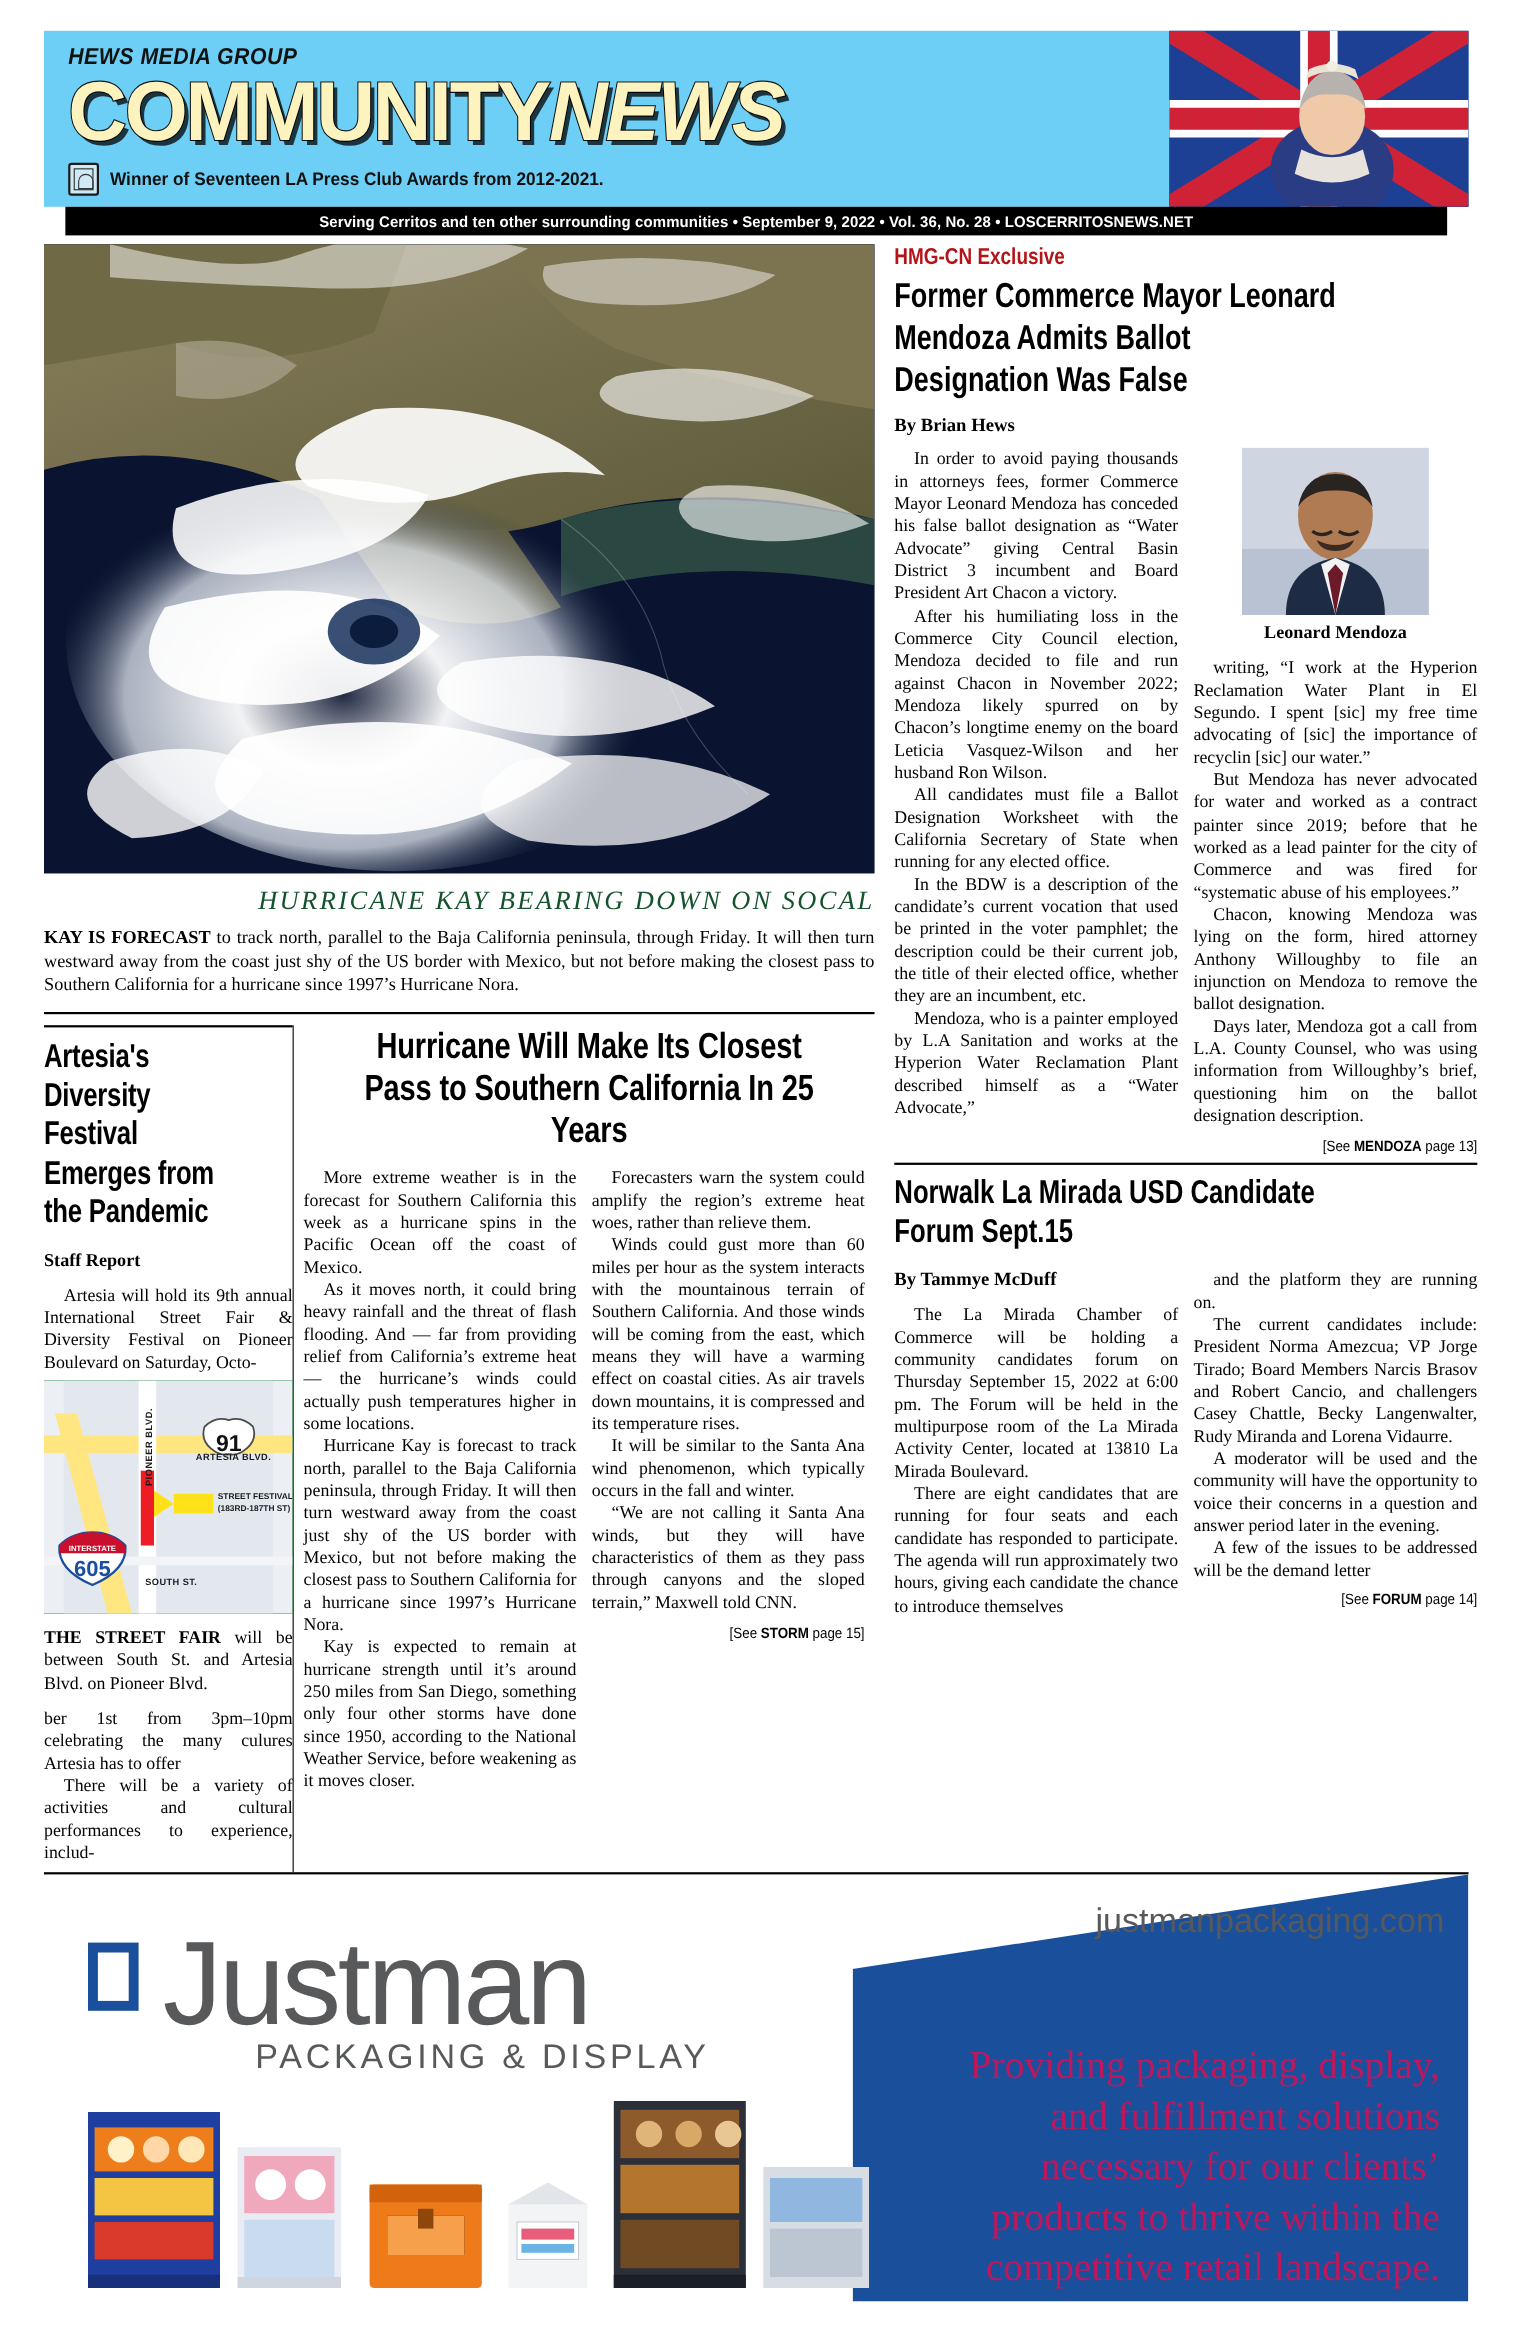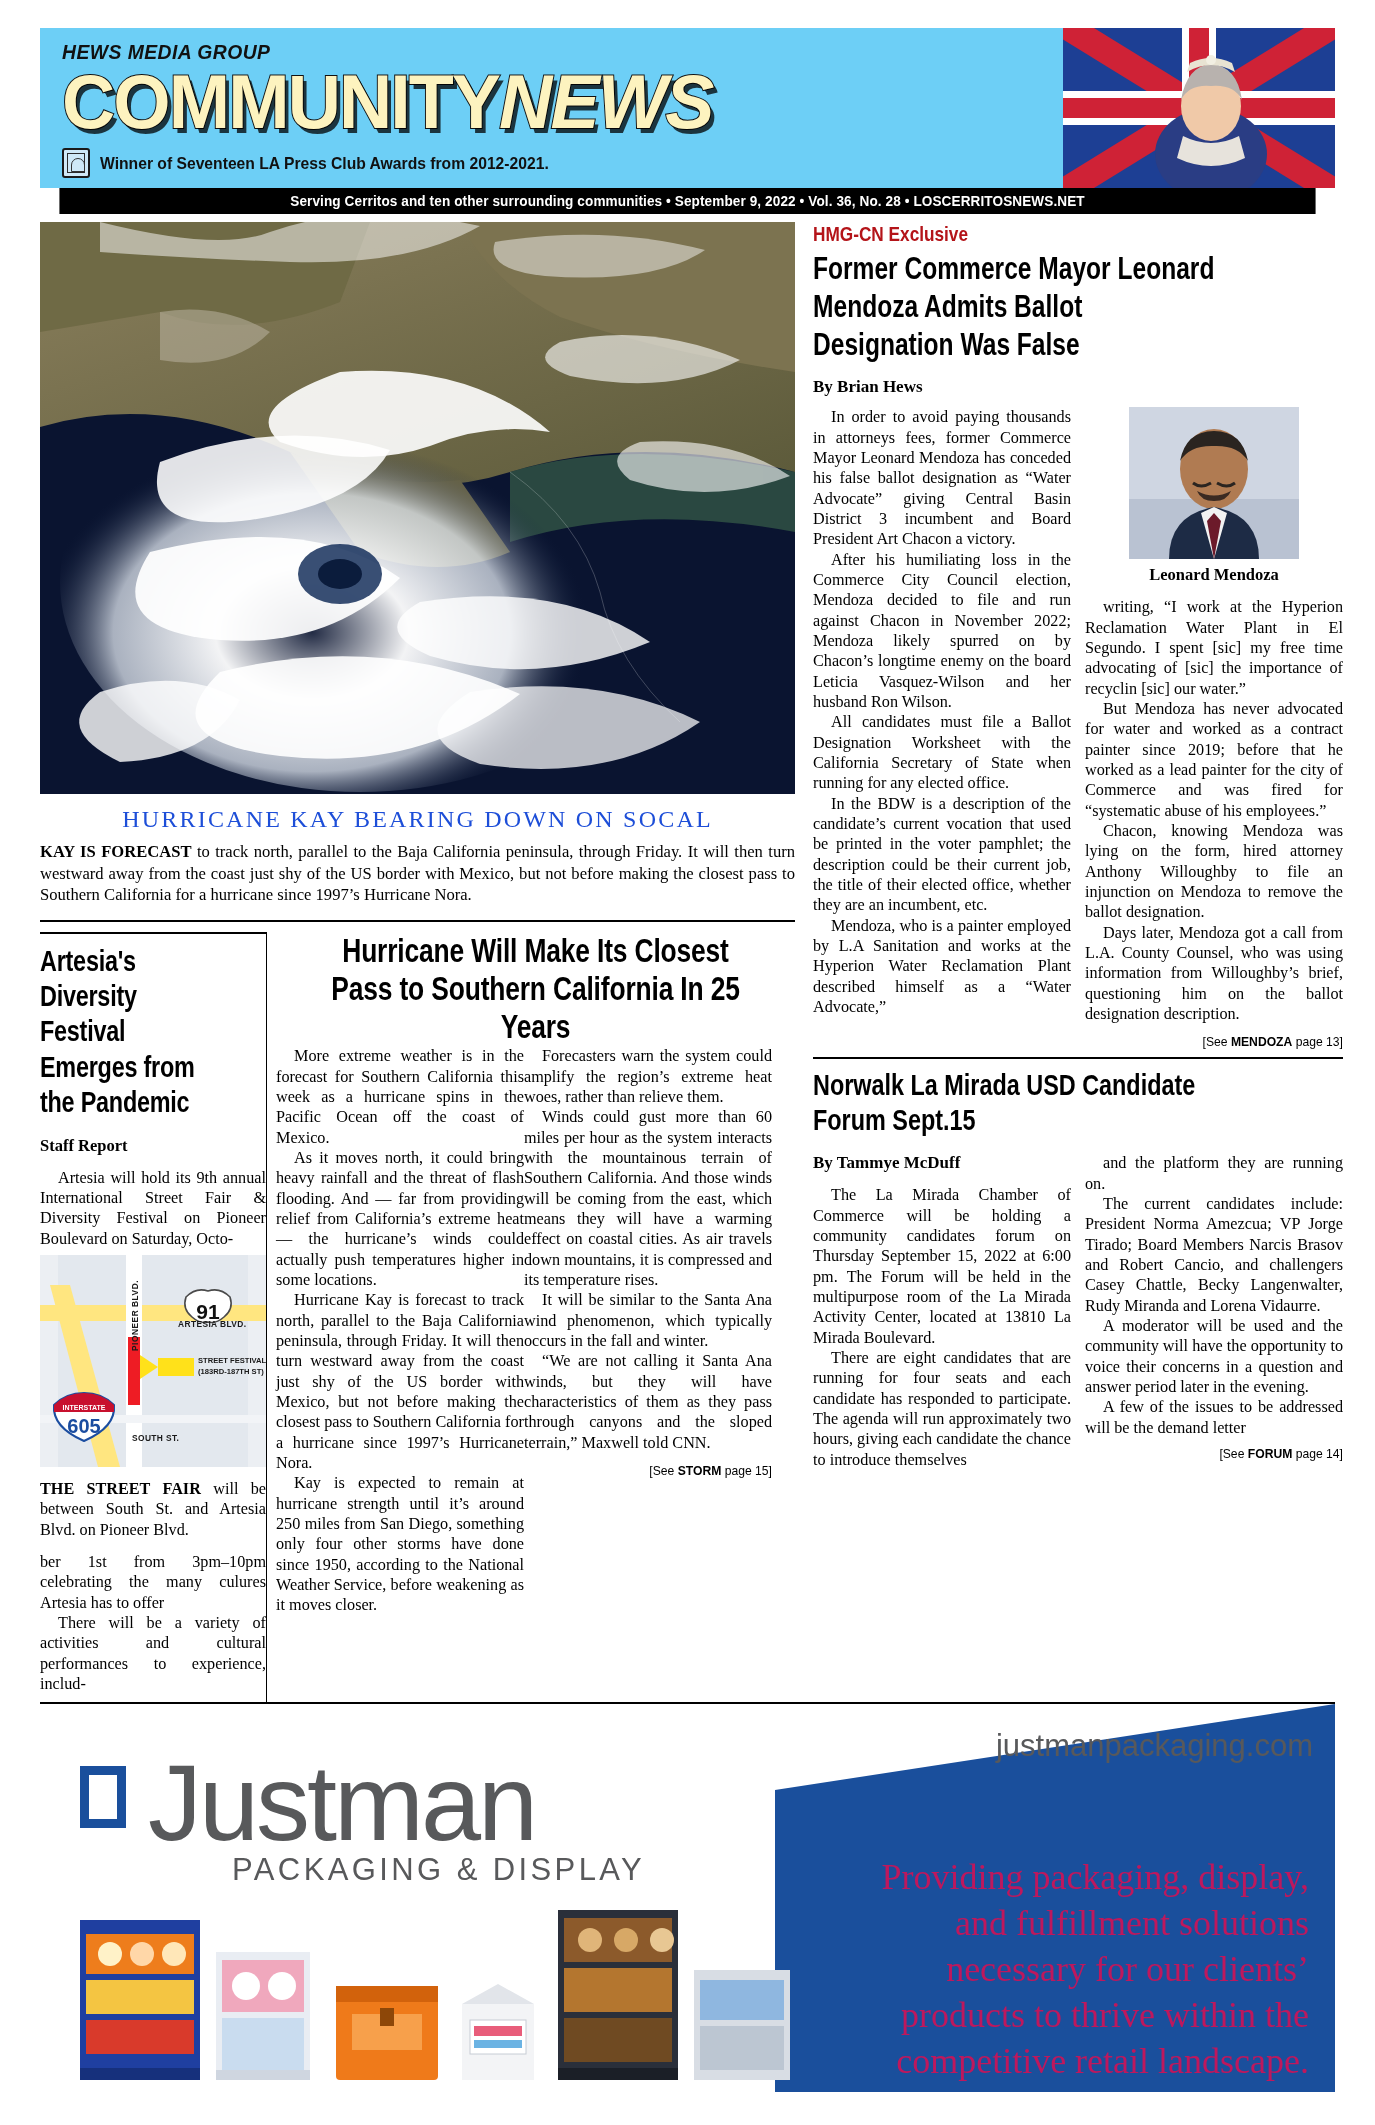--- a/index.html
+++ b/index.html
@@ -40,22 +40,22 @@
      transform: scaleX(0.97); }
 
   
   .body-grid { display: flex; width: 1295px; margin-top: 8px; }
   .left-col { width: 755px; }
   .vrule { width: 1px; background: #000; margin: 0 9px; }
   .right-col { width: 530px; }
 
   
   .storm-photo { width: 755px; height: 572px; position: relative; overflow: hidden; background: #07102a; }
-  .photo-caption { text-align: center; font-family: "Liberation Serif", serif; font-size: 24px;
-     letter-spacing: 2.2px; color: #1d4ed8; padding: 12px 0 8px 0; }
+  .photo-caption { text-align: right; font-family: "Liberation Serif", serif; font-size: 24px;
+     letter-spacing: 2.2px; color: #14532d; padding: 12px 0 8px 0; font-style: italic; }
   .kay-lede { font-size: 16.6px; line-height: 1.30; text-align: justify; color: #000; }
   .kay-lede b { font-weight: 700; }
 
   .left-hr { border: 0; border-top: 2px solid #000; margin: 14px 0 0 0; }
 
   .two-art { display: flex; margin-top: 10px; }
   .art-artesia { width: 226px; }
   .art-storm { width: 520px; margin-left: 9px; }
   .art-divider { width: 1px; background: #000; margin: 0 0 0 0; }
 
@@ -66,21 +66,21 @@
   .byline { font-family: "Liberation Serif", serif; font-weight: 700; font-size: 16.5px; margin-top: 16px; }
   .bodytext { font-size: 16.2px; line-height: 1.255; text-align: justify; color: #000;
      hyphens: auto; -webkit-hyphens: auto; }
   .bodytext p { margin: 0; text-indent: 18px; }
   .bodytext p.noind { text-indent: 0; }
   .bodytext b { font-weight: 700; }
 
   .hl-storm { font-size: 33px; line-height: 1.16; text-align: center; transform: scaleX(0.8);
      transform-origin: center; letter-spacing: -0.2px; }
 
-  .storm-cols { display: flex; }
+  .storm-cols { display: flex; gap: 14px; margin-top: 14px; }
   .storm-cols > div { width: 248px; }
 
   .map-fig { width: 226px; height: 212px; margin: 6px 0 12px 0; position: relative;
      background: #15803d; overflow: hidden; }
 
   .jump { font-family: "Liberation Sans", sans-serif; font-size: 13.5px; text-align: right;
      transform: scaleX(0.9); transform-origin: right; }
   .jump b { font-weight: 700; }
 
   

